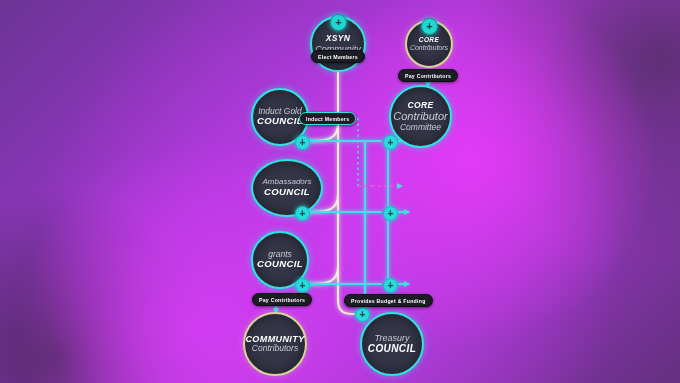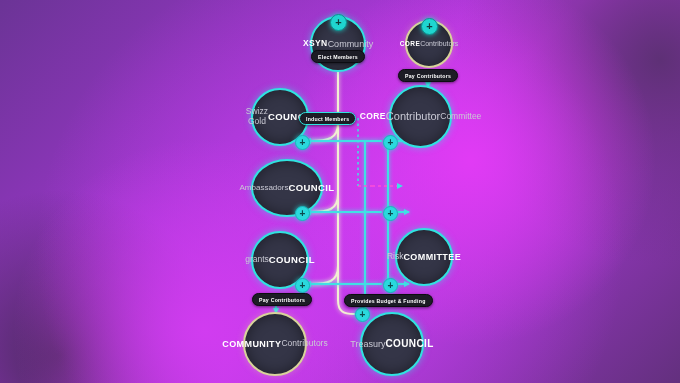--- a/index.html
+++ b/index.html
@@ -18,23 +18,23 @@
       radial-gradient(circle 420px at 330px 250px, #c33ced 0%, rgba(195,60,237,0) 70%),
       radial-gradient(circle 300px at 60px 355px, #4a2a5e 0%, rgba(74,42,94,0) 55%),
       radial-gradient(circle 340px at 660px 60px, #5e3076 0%, rgba(94,48,118,0) 60%),
       linear-gradient(135deg,#6b3496 0%, #9b36c9 35%, #b93ae0 55%, #8c35b3 78%, #63307e 100%);
   }
   #svglayer{position:absolute;left:0;top:0;width:680px;height:383px;}
 
   .node{
     position:absolute;border-radius:50%;
     background:#343547;
-    display:flex;flex-direction:row;align-items:center;justify-content:center;
+    display:flex;flex-direction:column;align-items:center;justify-content:center;
     box-sizing:border-box;
-    text-align:center;line-height:1.12;
+    text-align:center;line-height:1.12;font-style:italic;
   }
   .node.cyan{border:2px solid #2fe3e0;box-shadow:0 0 7px rgba(47,227,224,.55), inset 0 0 14px rgba(0,0,0,.45);}
   .node.gold{border:2px solid #d8d39a;box-shadow:0 0 7px rgba(216,211,154,.35), inset 0 0 14px rgba(0,0,0,.45);}
   .ln{display:block;color:#c9c9d4;}
   .ln.b{color:#ffffff;font-weight:bold;letter-spacing:.4px;}
 
   .badge{
     position:absolute;width:15px;height:15px;border-radius:50%;
     background:#1fd6d0;border:1px solid #0e8f8c;
     box-shadow:0 0 5px rgba(31,214,208,.8);
@@ -128,45 +128,41 @@
     <span class="ln b" style="font-size:8.5px">XSYN</span>
     <span class="ln" style="font-size:9px">Community</span>
   </div>
 
   <div class="node gold" style="left:405px;top:20px;width:48px;height:48px;">
     <span class="ln b" style="font-size:6.5px">CORE</span>
     <span class="ln" style="font-size:7px">Contributors</span>
   </div>
 
   <div class="node cyan" style="left:251px;top:88px;width:58px;height:58px;">
-    <span class="ln" style="font-size:8.5px">Swizz Gold</span>
+    <span class="ln" style="font-size:8.5px">Induct Gold</span>
     <span class="ln b" style="font-size:9.5px">COUNCIL</span>
   </div>
 
   <div class="node cyan" style="left:389px;top:85px;width:63px;height:63px;">
     <span class="ln b" style="font-size:8.5px">CORE</span>
     <span class="ln" style="font-size:11px">Contributor</span>
     <span class="ln" style="font-size:8.5px">Committee</span>
   </div>
 
   <div class="node cyan" style="left:251px;top:159px;width:72px;height:58px;">
     <span class="ln" style="font-size:8px">Ambassadors</span>
     <span class="ln b" style="font-size:9.5px">COUNCIL</span>
   </div>
 
 
   <div class="node cyan" style="left:251px;top:231px;width:58px;height:58px;">
     <span class="ln" style="font-size:8.5px">grants</span>
     <span class="ln b" style="font-size:9.5px">COUNCIL</span>
   </div>
 
-  <div class="node cyan" style="left:395px;top:228px;width:58px;height:58px;">
-    <span class="ln" style="font-size:8.5px">Risk</span>
-    <span class="ln b" style="font-size:9px">COMMITTEE</span>
-  </div>
 
   <div class="node gold" style="left:243px;top:312px;width:64px;height:64px;">
     <span class="ln b" style="font-size:9px">COMMUNITY</span>
     <span class="ln" style="font-size:8.5px">Contributors</span>
   </div>
 
   <div class="node cyan" style="left:360px;top:312px;width:64px;height:64px;">
     <span class="ln" style="font-size:9px">Treasury</span>
     <span class="ln b" style="font-size:10px">COUNCIL</span>
   </div>

